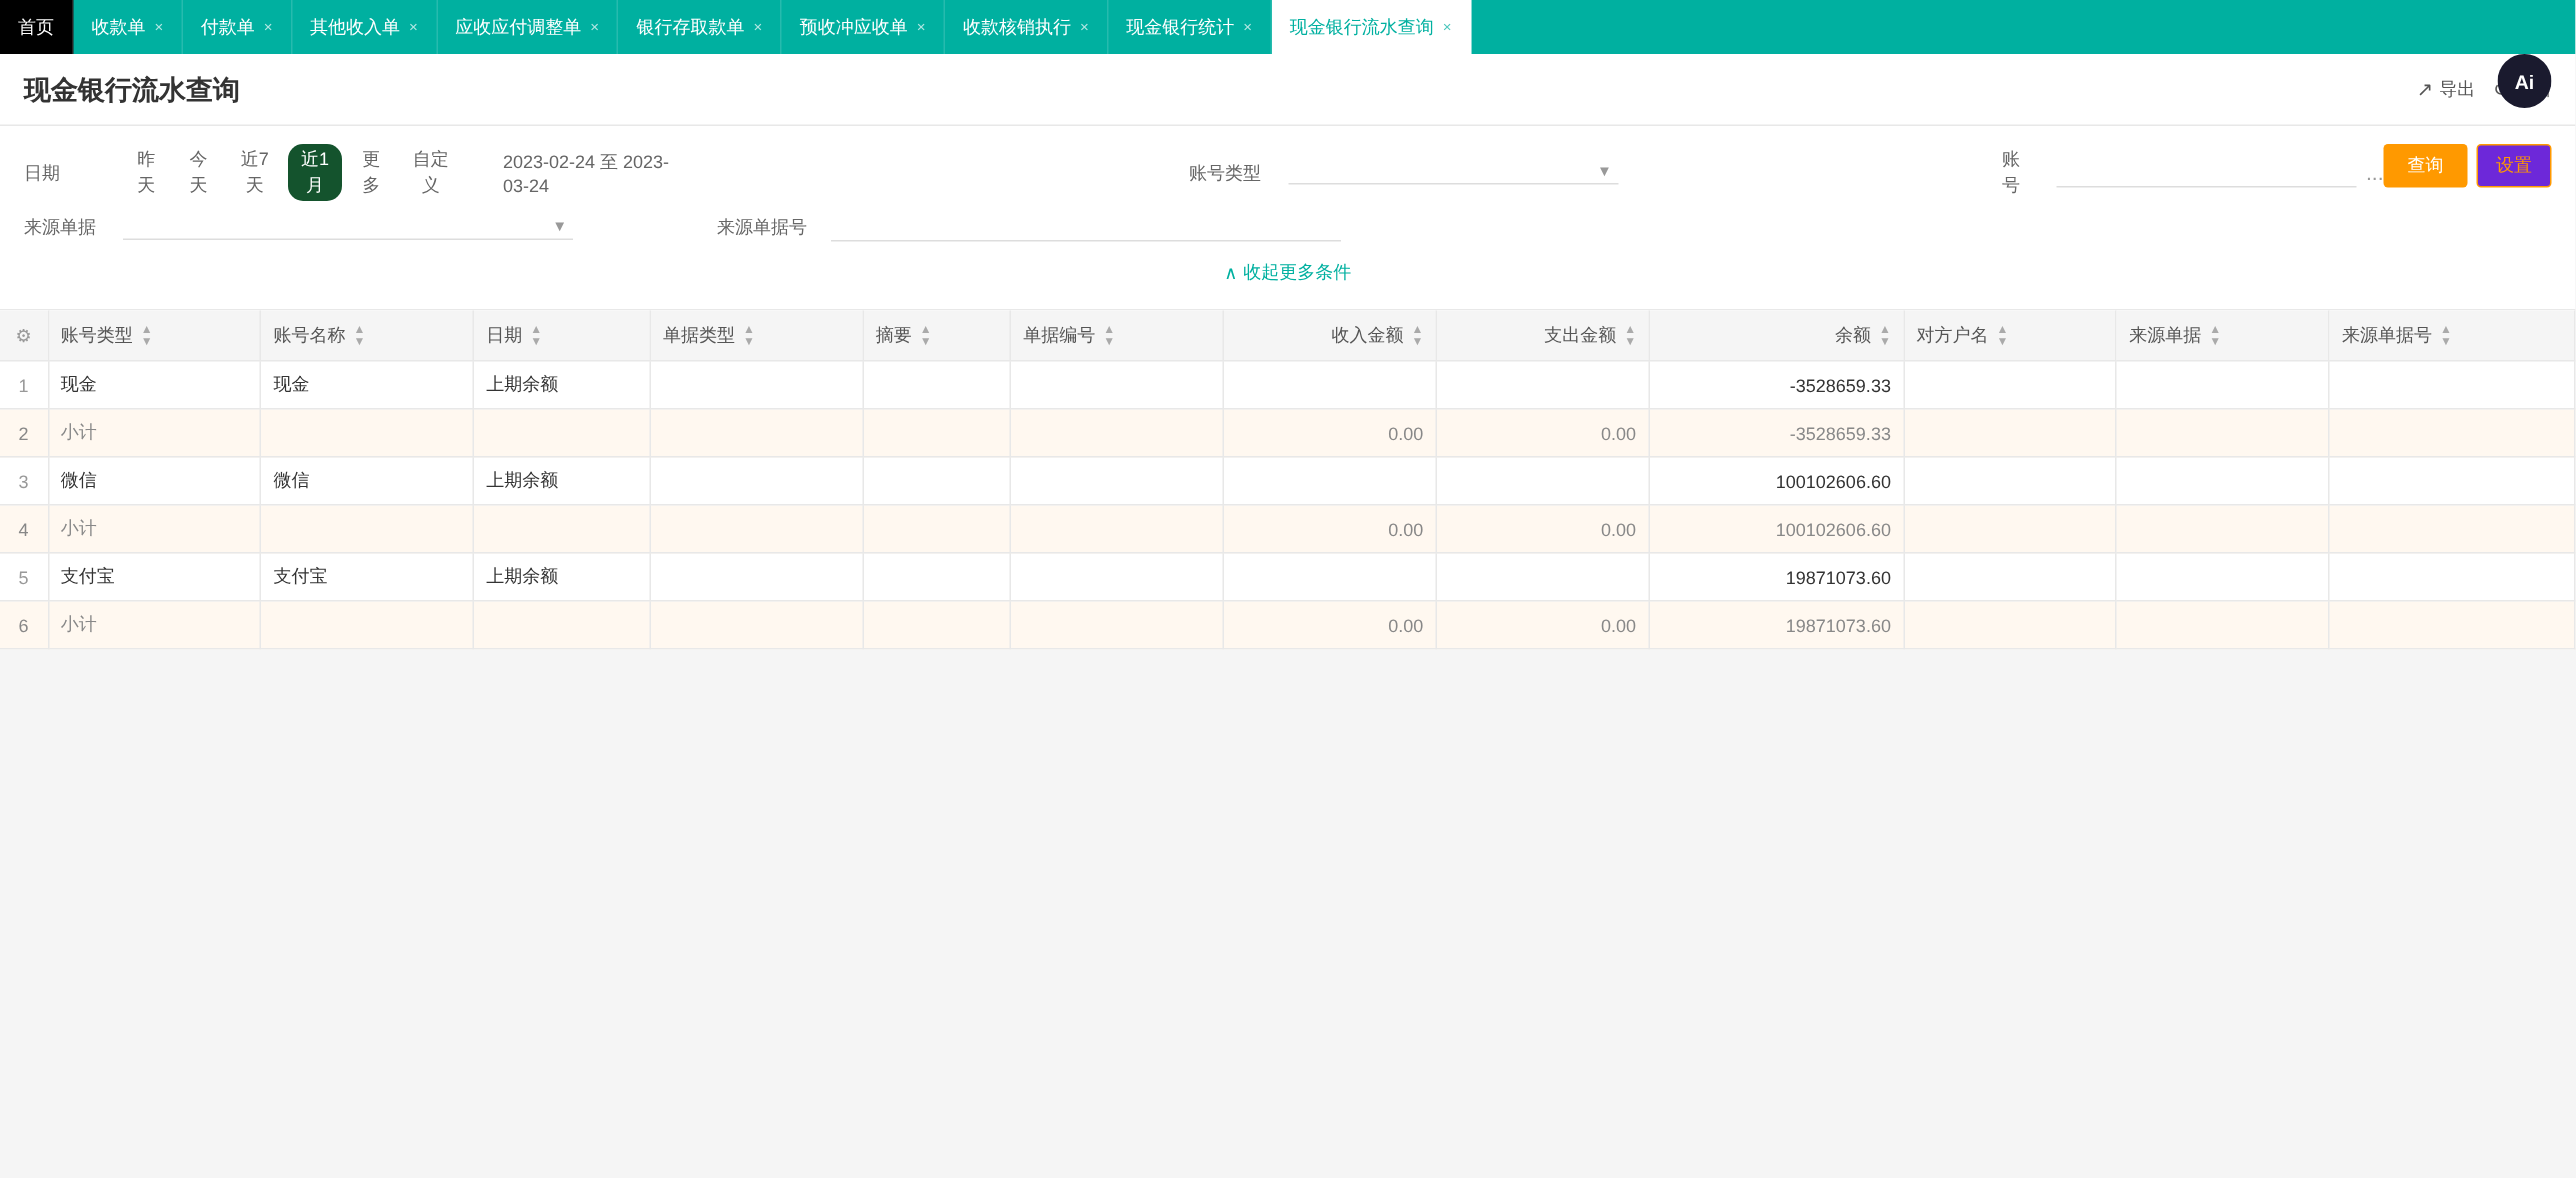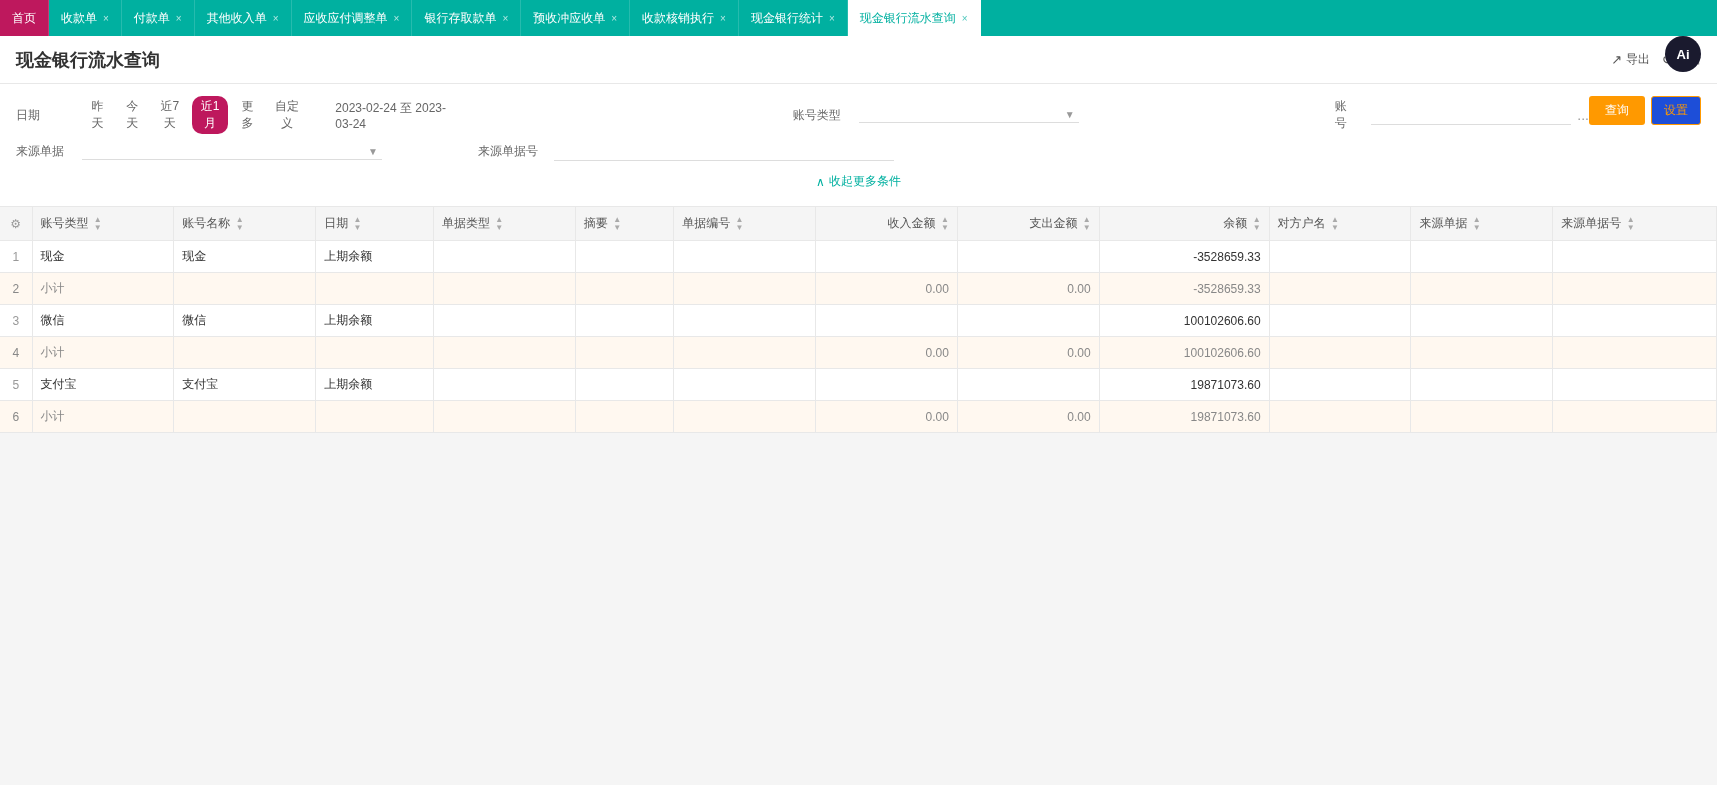--- a/index.html
+++ b/index.html
@@ -17,21 +17,21 @@
       display: flex;
       align-items: center;
       padding: 0 12px;
       height: 100%;
       color: #fff;
       white-space: nowrap;
       cursor: pointer;
       font-size: 12px;
       border-right: 1px solid rgba(255,255,255,0.15);
     }
-    .nav-tab.home { background: #be185d; }
+    .nav-tab.home { background: #000000; }
     .nav-tab.active { background: #fff; color: #00b0a0; }
     .nav-tab .close-x { margin-left: 6px; font-size: 10px; opacity: 0.7; }
 
     
     .page-header {
       background: #fff;
       padding: 10px 16px;
       display: flex;
       align-items: center;
       justify-content: space-between;
@@ -56,38 +56,38 @@
       align-items: center;
       gap: 16px;
       margin-bottom: 8px;
     }
     .filter-label { color: #666; min-width: 50px; }
     .filter-date-btns { display: flex; align-items: center; gap: 4px; }
     .date-btn {
       padding: 2px 6px; border: none; background: none; cursor: pointer;
       color: #666; font-size: 12px; border-radius: 3px;
     }
-    .date-btn.active { background: #be185d; color: #fff; border-radius: 10px; }
+    .date-btn.active { background: #14532d; color: #fff; border-radius: 10px; }
     .date-range { color: #666; font-size: 12px; margin-left: 4px; }
     .filter-select {
       display: flex; align-items: center; gap: 4px;
       border-bottom: 1px solid #ddd; padding: 2px 4px; min-width: 180px;
       cursor: pointer; color: #333;
     }
     .filter-select .arrow { color: #999; font-size: 10px; margin-left: auto; }
     .filter-input {
       border-bottom: 1px solid #ddd; padding: 2px 4px; min-width: 300px;
       font-size: 12px; outline: none; border-top: none; border-left: none; border-right: none;
     }
     .btn-query {
       background: #f90; color: #fff; border: none; padding: 6px 16px;
       border-radius: 3px; cursor: pointer; font-size: 12px;
     }
     .btn-setting {
-      background: #1d4ed8; color: #f90; border: 1px solid #f90; padding: 5px 12px;
+      background: #6d28d9; color: #f90; border: 1px solid #f90; padding: 5px 12px;
       border-radius: 3px; cursor: pointer; font-size: 12px;
     }
     .btn-more-dots { color: #999; cursor: pointer; font-size: 14px; }
     .collapse-bar {
       text-align: center; padding: 4px; color: #00b0a0; cursor: pointer;
       font-size: 12px; display: flex; align-items: center; justify-content: center; gap: 4px;
     }
     .right-buttons { display: flex; flex-direction: row; gap: 6px; margin-left: auto; }
 
     

